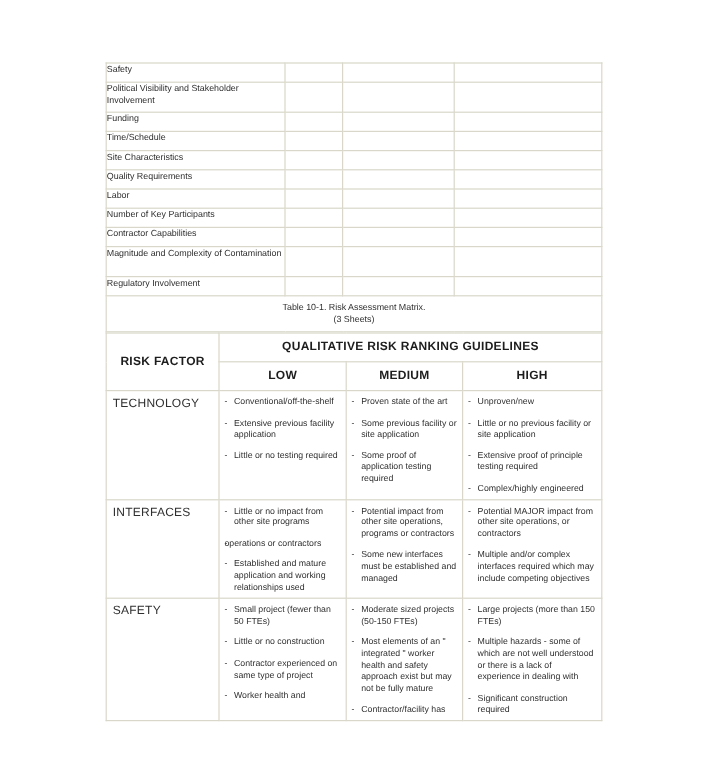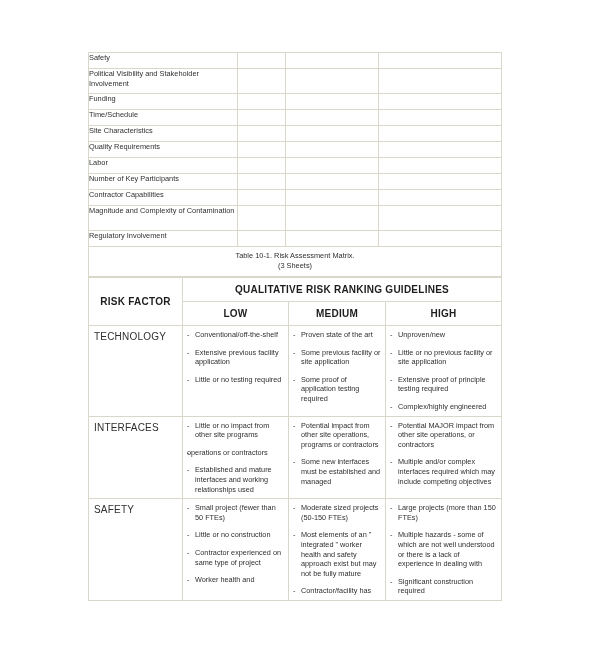--- a/index.html
+++ b/index.html
@@ -241,21 +241,21 @@
             <span class="b">Extensive proof of principle testing required</span>
             <span class="b">Complex/highly engineered</span>
           </td>
         </tr>
 
         <tr>
           <td class="factor">INTERFACES</td>
           <td class="bullets">
             <span class="b">Little or no impact from other site programs</span>
             <span class="b" style="padding-left:0;">operations or contractors</span>
-            <span class="b">Established and mature interfaces and working relationships used</span>
+            <span class="b">Established and mature application and working relationships used</span>
           </td>
           <td class="bullets">
             <span class="b">Potential impact from other site operations, programs or contractors</span>
             <span class="b">Some new interfaces must be established and managed</span>
           </td>
           <td class="bullets">
             <span class="b">Potential MAJOR impact from other site operations, or contractors</span>
             <span class="b">Multiple and/or complex interfaces required which may include competing objectives</span>
           </td>
         </tr>

